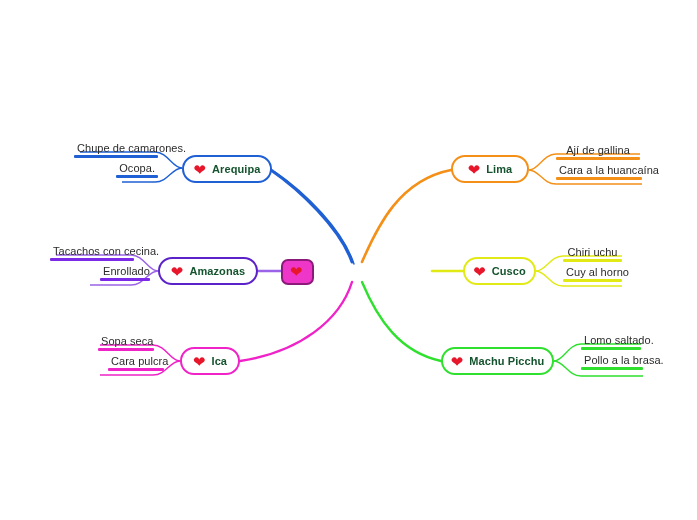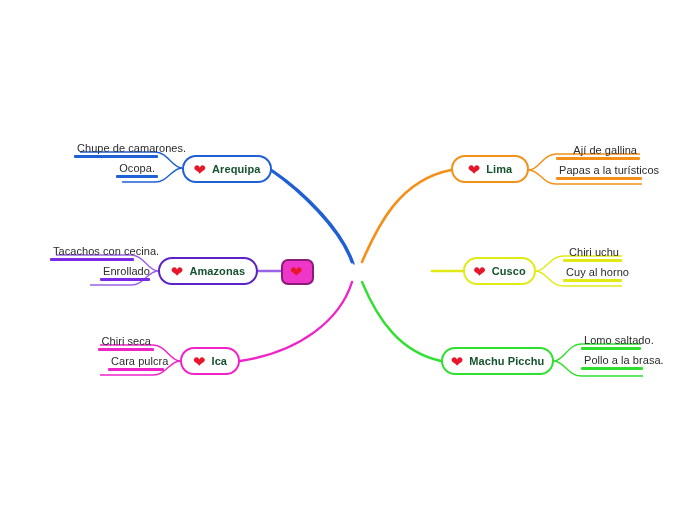--- a/index.html
+++ b/index.html
@@ -92,21 +92,21 @@
     letter-spacing: 0.05px;
   }
   .leaf .leaf-rule {
     display: block;
     height: 2.5px;
     width: 100%;
     background: #000;
     border-radius: 1px;
   }
   .leaf.align-right .leaf-text { text-align: right; }
-  .leaf.align-left .leaf-text { text-align: right; }
+  .leaf.align-left .leaf-text { text-align: center; }
 </style>
 </head>
 <body>
 
 <div id="canvas">
 
   <svg id="wires" viewBox="0 0 697 520" xmlns="http://www.w3.org/2000/svg">
 
     <path d="M 352 262 C 340 228 300 190 271 170" fill="none" stroke="#1f60d4" stroke-width="3" stroke-linecap="round"></path>
     <path d="M 354 264 C 343 230 305 192 275 172" fill="none" stroke="#1f60d4" stroke-width="1.4" stroke-linecap="round"></path>
@@ -168,38 +168,38 @@
   <div class="leaf align-right" style="left:100px; top:265px; width:50px;">
     <span class="leaf-text">Enrollado</span>
     <span class="leaf-rule" style="background:#7d2ae8;"></span>
   </div>
 
   <div class="branch-node" style="left:180px; top:347px; width:60px; border-color:#ef23c8;">
     <span class="heart">❤</span>
     <span class="label">Ica</span>
   </div>
   <div class="leaf align-right" style="left:98px; top:335px; width:56px;">
-    <span class="leaf-text">Chiri seca</span>
+    <span class="leaf-text">Sopa seca</span>
     <span class="leaf-rule" style="background:#ef23c8;"></span>
   </div>
   <div class="leaf align-right" style="left:108px; top:355px; width:56px;">
     <span class="leaf-text">Cara pulcra</span>
     <span class="leaf-rule" style="background:#ef23c8;"></span>
   </div>
 
   <div class="branch-node" style="left:451px; top:155px; width:78px; border-color:#f49017;">
     <span class="heart">❤</span>
     <span class="label">Lima</span>
   </div>
   <div class="leaf align-left" style="left:556px; top:144px; width:84px;">
     <span class="leaf-text">Ají de gallina</span>
     <span class="leaf-rule" style="background:#f49017;"></span>
   </div>
   <div class="leaf align-left" style="left:556px; top:164px; width:86px;">
-    <span class="leaf-text">Papas a la turísticos</span>
+    <span class="leaf-text">Cara a la huancaína</span>
     <span class="leaf-rule" style="background:#f49017;"></span>
   </div>
 
   <div class="branch-node" style="left:463px; top:257px; width:73px; border-color:#e2ea16;">
     <span class="heart">❤</span>
     <span class="label">Cusco</span>
   </div>
   <div class="leaf align-left" style="left:563px; top:246px; width:59px;">
     <span class="leaf-text">Chiri uchu</span>
     <span class="leaf-rule" style="background:#e2ea16;"></span>

